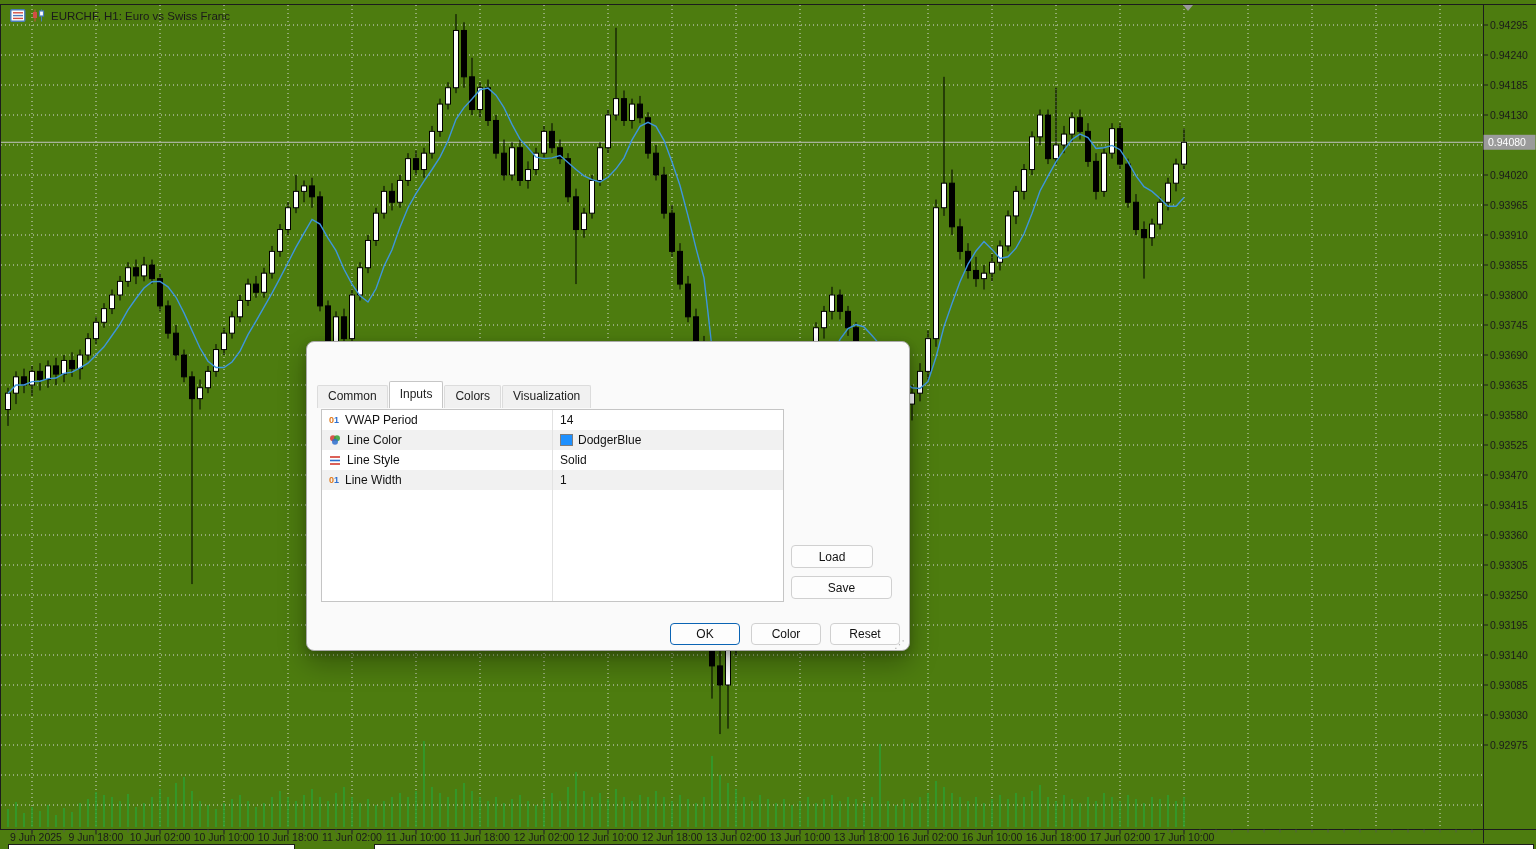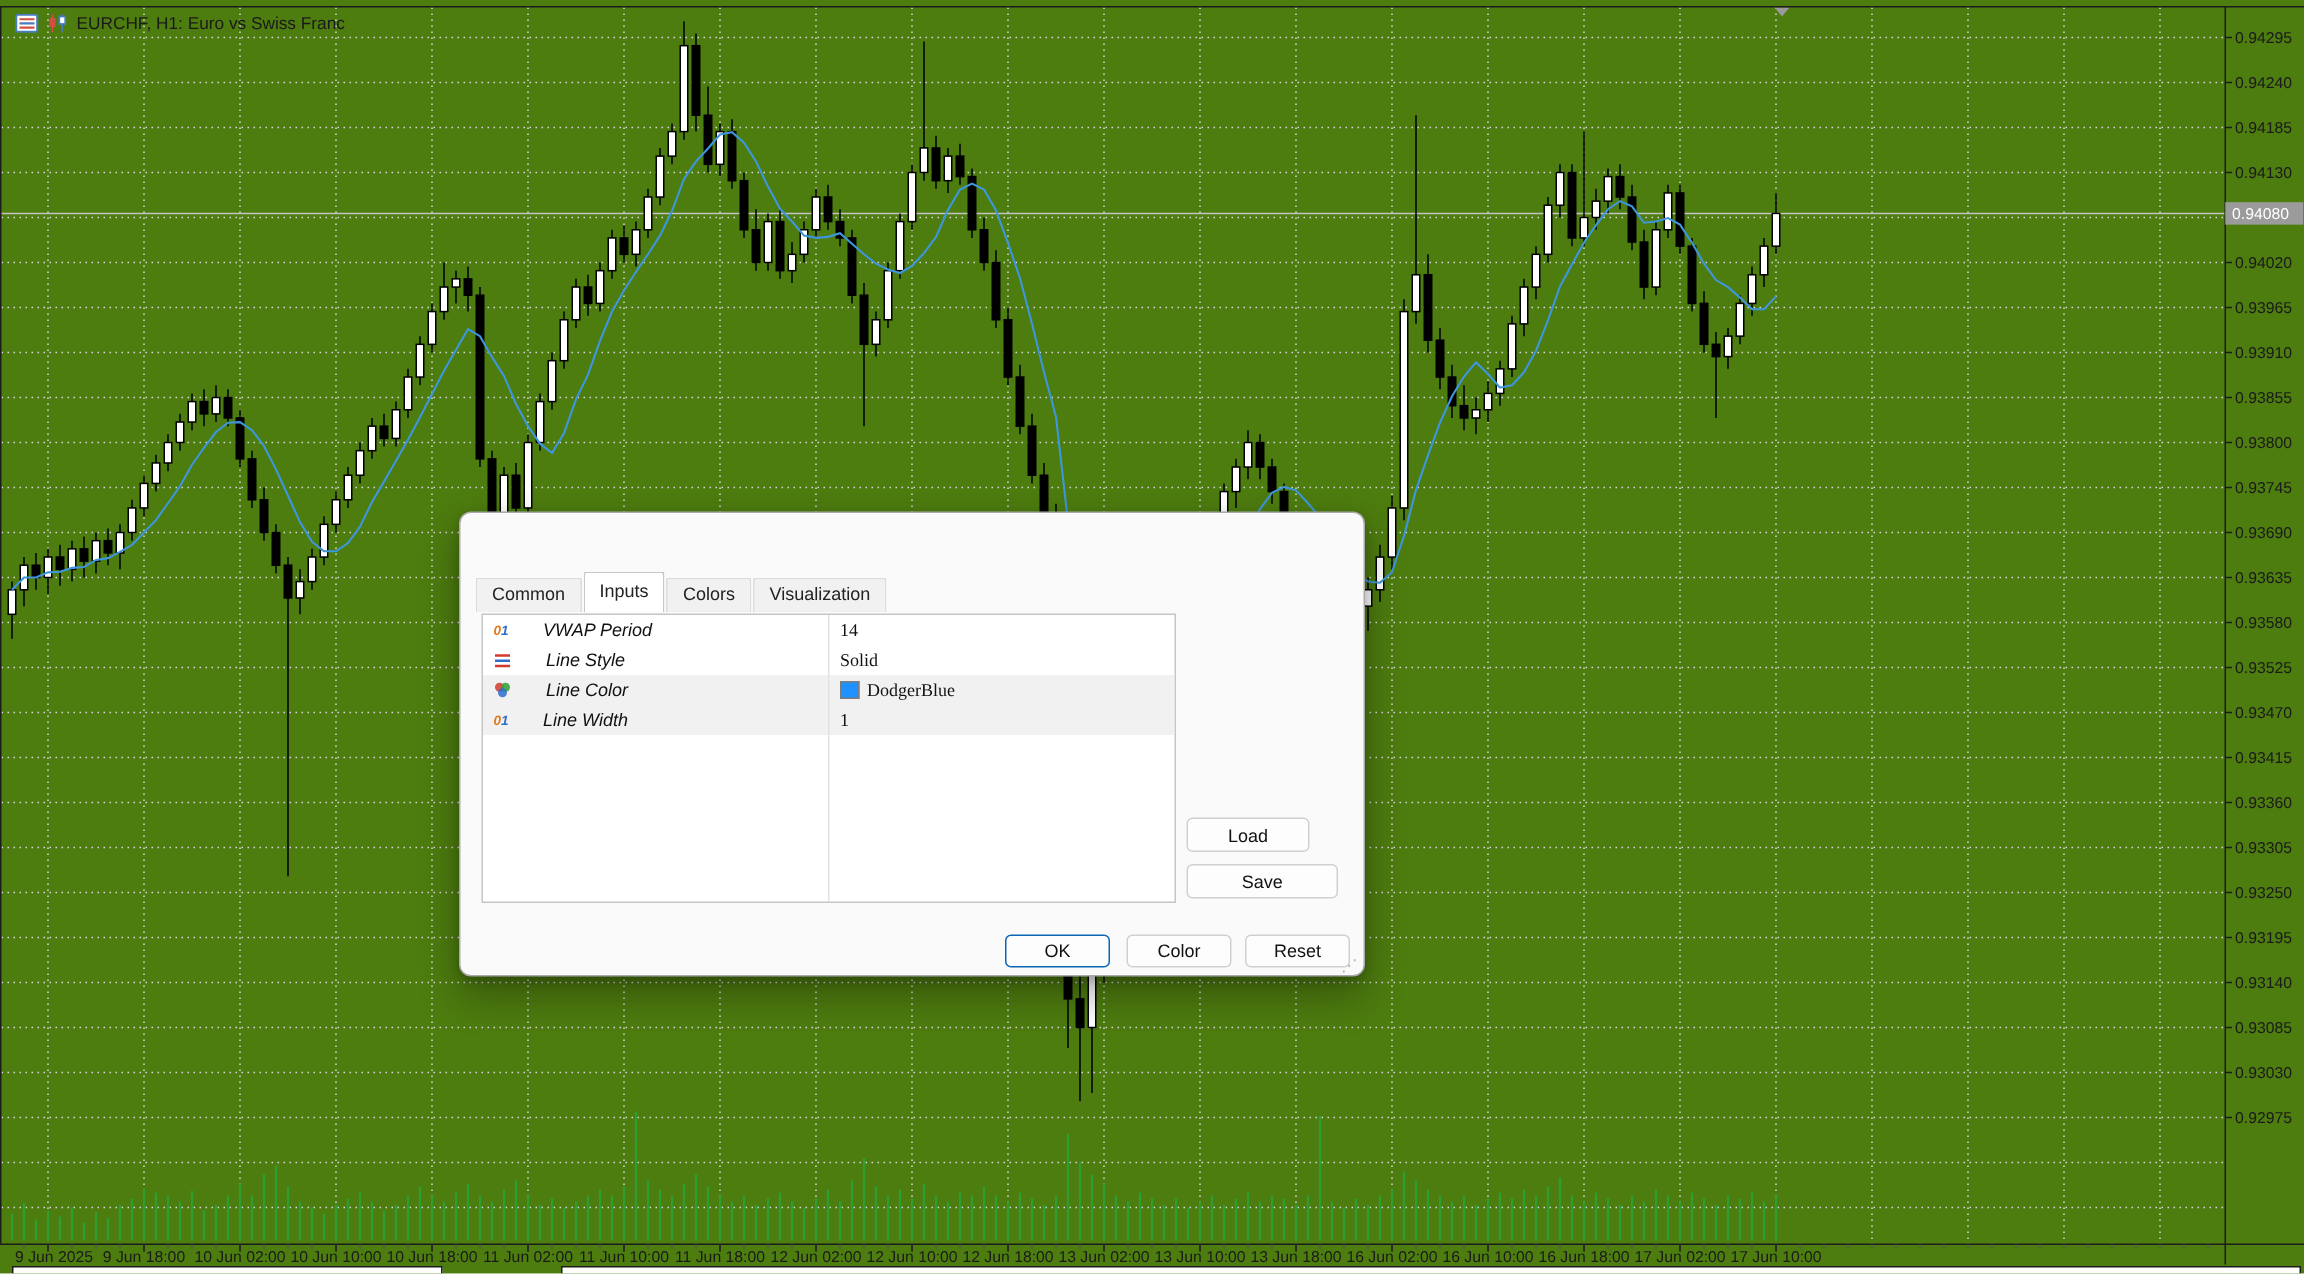--- a/index.html
+++ b/index.html
@@ -31,22 +31,22 @@
        color:#222;border-radius:2px 2px 0 0;margin-right:1px;font-size:12px;height:15px;}
   .tab.active{background:#fff;border-color:#c6c6c6;padding-top:5px;height:17px;position:relative;z-index:2;}
   .grid-table{position:absolute;left:14px;top:67px;width:463px;height:193px;background:#fff;
               border:1px solid #c5c5c5;box-sizing:border-box;overflow:hidden;}
   .vdiv{position:absolute;left:230px;top:0;bottom:0;width:1px;background:#e2e2e2;}
   .thead,.trow{display:grid;grid-template-columns:230px 1fr;align-items:center;}
   .thead{height:26px;color:#222;border-bottom:1px solid #ededed;}
   .thead .c1{padding-left:10px;} .thead .c2{padding-left:8px;}
   .trow{height:20px;}
   .trow.alt{background:#f1f1f1;}
-  .trow .c1{display:flex;align-items:center;gap:23px;padding-left:7px;font-style:italic;}
-  .trow .c2{display:flex;align-items:center;gap:5px;padding-left:8px;font-family:Liberation Serif, serif;}
+  .trow .c1{display:flex;align-items:center;gap:6px;padding-left:7px;}
+  .trow .c2{display:flex;align-items:center;gap:5px;padding-left:8px;}
   .ic-num{font-size:9px;font-weight:bold;letter-spacing:0;}
   .ic-num .n0{color:#e07a1e;} .ic-num .n1{color:#2d6fce;}
   .swatch{width:13px;height:12px;border:1px solid #7d7d7d;box-sizing:border-box;}
   .btn{position:absolute;background:#fdfdfd;border:1px solid #d0d0d0;border-radius:4px;
        font-family:"Liberation Sans",sans-serif;font-size:12px;color:#111;
        display:flex;align-items:center;justify-content:center;padding:0;}
   .btn-load{left:484px;top:203px;width:82px;height:23px;}
   .btn-save{left:484px;top:234px;width:101px;height:23px;}
   .btn-ok{left:363px;top:281px;width:70px;height:22px;border:1.5px solid #0b64b4;}
   .btn-cancel{left:444px;top:281px;width:70px;height:22px;}
@@ -787,45 +787,45 @@
       <div id="rows">
           <div class="trow">
             <div class="c1">
               <span class="ic-num"><span class="n0">0</span><span class="n1">1</span></span>
               <span>VWAP Period</span>
             </div>
             <div class="c2">
               <span>14</span>
             </div>
           </div>
-          <div class="trow">
-            <div class="c1">
-              <svg width="12" height="12" viewBox="0 0 12 12">
-                <line x1="1" y1="3" x2="11" y2="3" stroke="#d43a2f" stroke-width="1.6"></line>
-                <line x1="1" y1="6.5" x2="11" y2="6.5" stroke="#2d6fce" stroke-width="1.6"></line>
-                <line x1="1" y1="10" x2="11" y2="10" stroke="#d43a2f" stroke-width="1.6"></line>
-              </svg>
-              <span>Line Style</span>
-            </div>
-            <div class="c2">
-              <span>Solid</span>
-            </div>
-          </div>
           <div class="trow alt">
             <div class="c1">
               <svg width="12" height="12" viewBox="0 0 12 12">
                 <circle cx="4" cy="4.2" r="3" fill="#d43a2f" fill-opacity="0.85"></circle>
                 <circle cx="8" cy="4.2" r="3" fill="#2fa032" fill-opacity="0.85"></circle>
                 <circle cx="6" cy="7.8" r="3" fill="#2d6fce" fill-opacity="0.85"></circle>
               </svg>
               <span>Line Color</span>
             </div>
             <div class="c2">
               <span class="swatch" style="background:#1E90FF"></span>
               <span>DodgerBlue</span>
+            </div>
+          </div>
+          <div class="trow">
+            <div class="c1">
+              <svg width="12" height="12" viewBox="0 0 12 12">
+                <line x1="1" y1="3" x2="11" y2="3" stroke="#d43a2f" stroke-width="1.6"></line>
+                <line x1="1" y1="6.5" x2="11" y2="6.5" stroke="#2d6fce" stroke-width="1.6"></line>
+                <line x1="1" y1="10" x2="11" y2="10" stroke="#d43a2f" stroke-width="1.6"></line>
+              </svg>
+              <span>Line Style</span>
+            </div>
+            <div class="c2">
+              <span>Solid</span>
             </div>
           </div>
           <div class="trow alt">
             <div class="c1">
               <span class="ic-num"><span class="n0">0</span><span class="n1">1</span></span>
               <span>Line Width</span>
             </div>
             <div class="c2">
               <span>1</span>
             </div>

